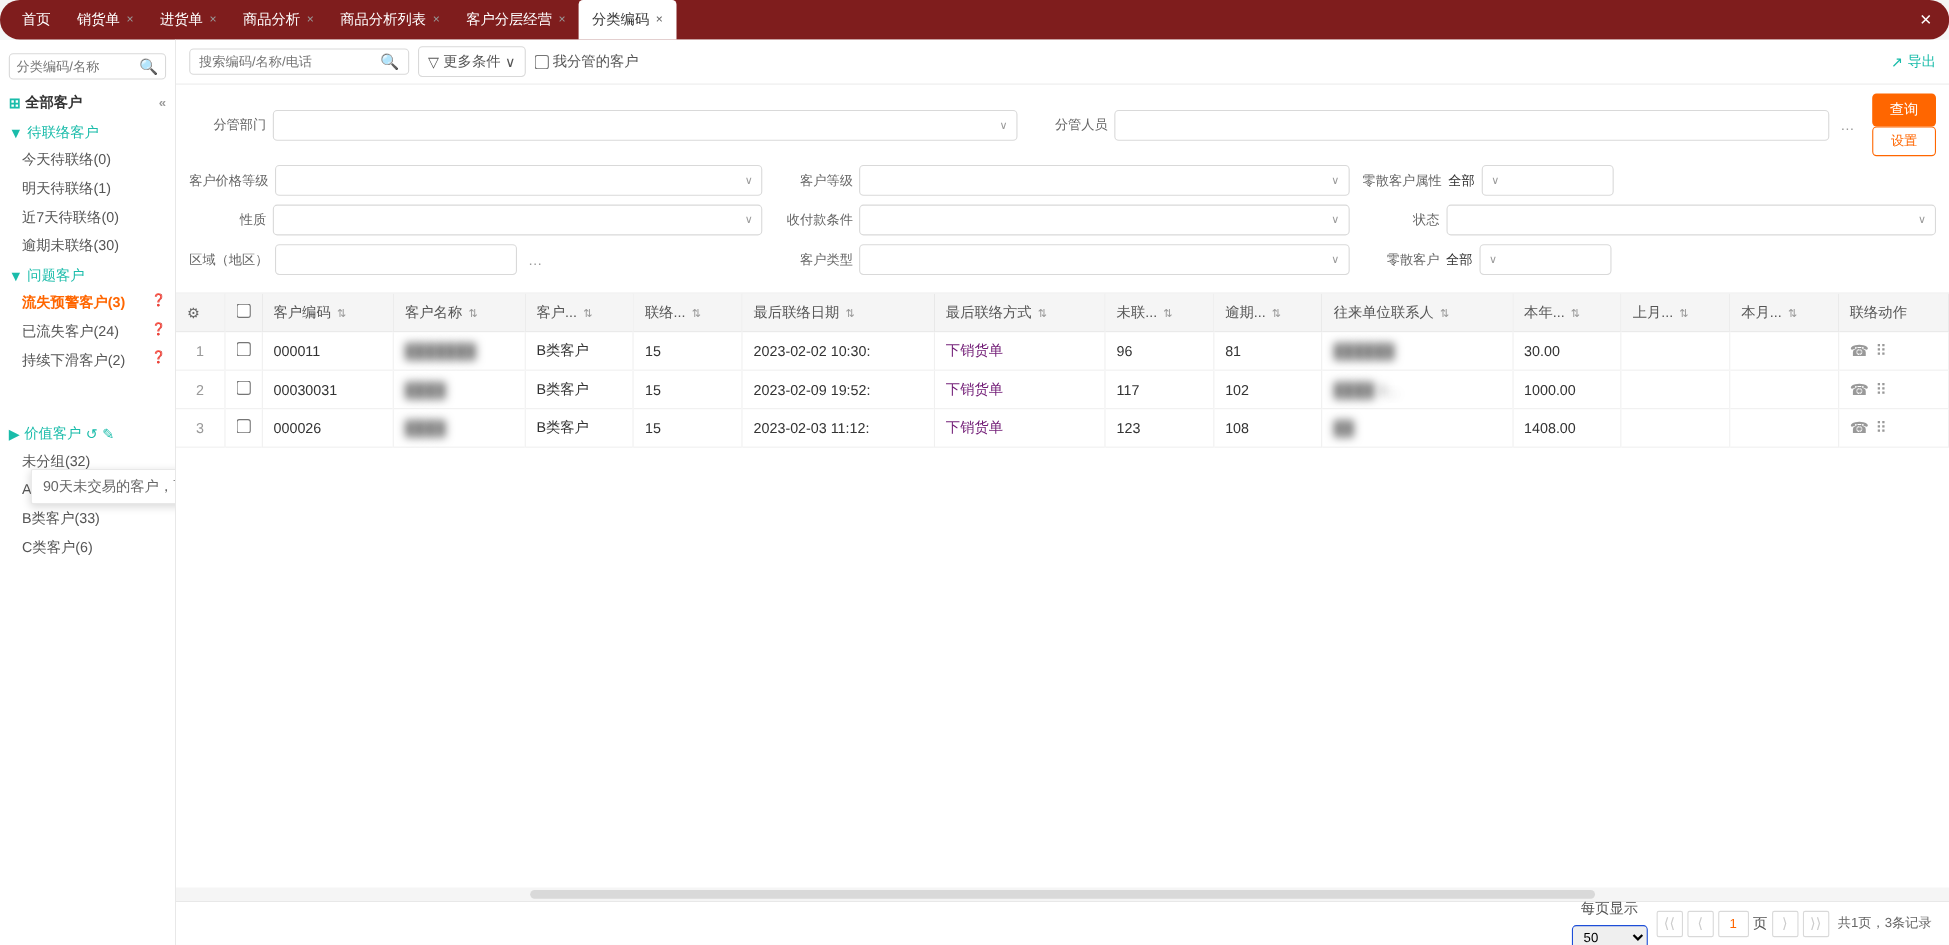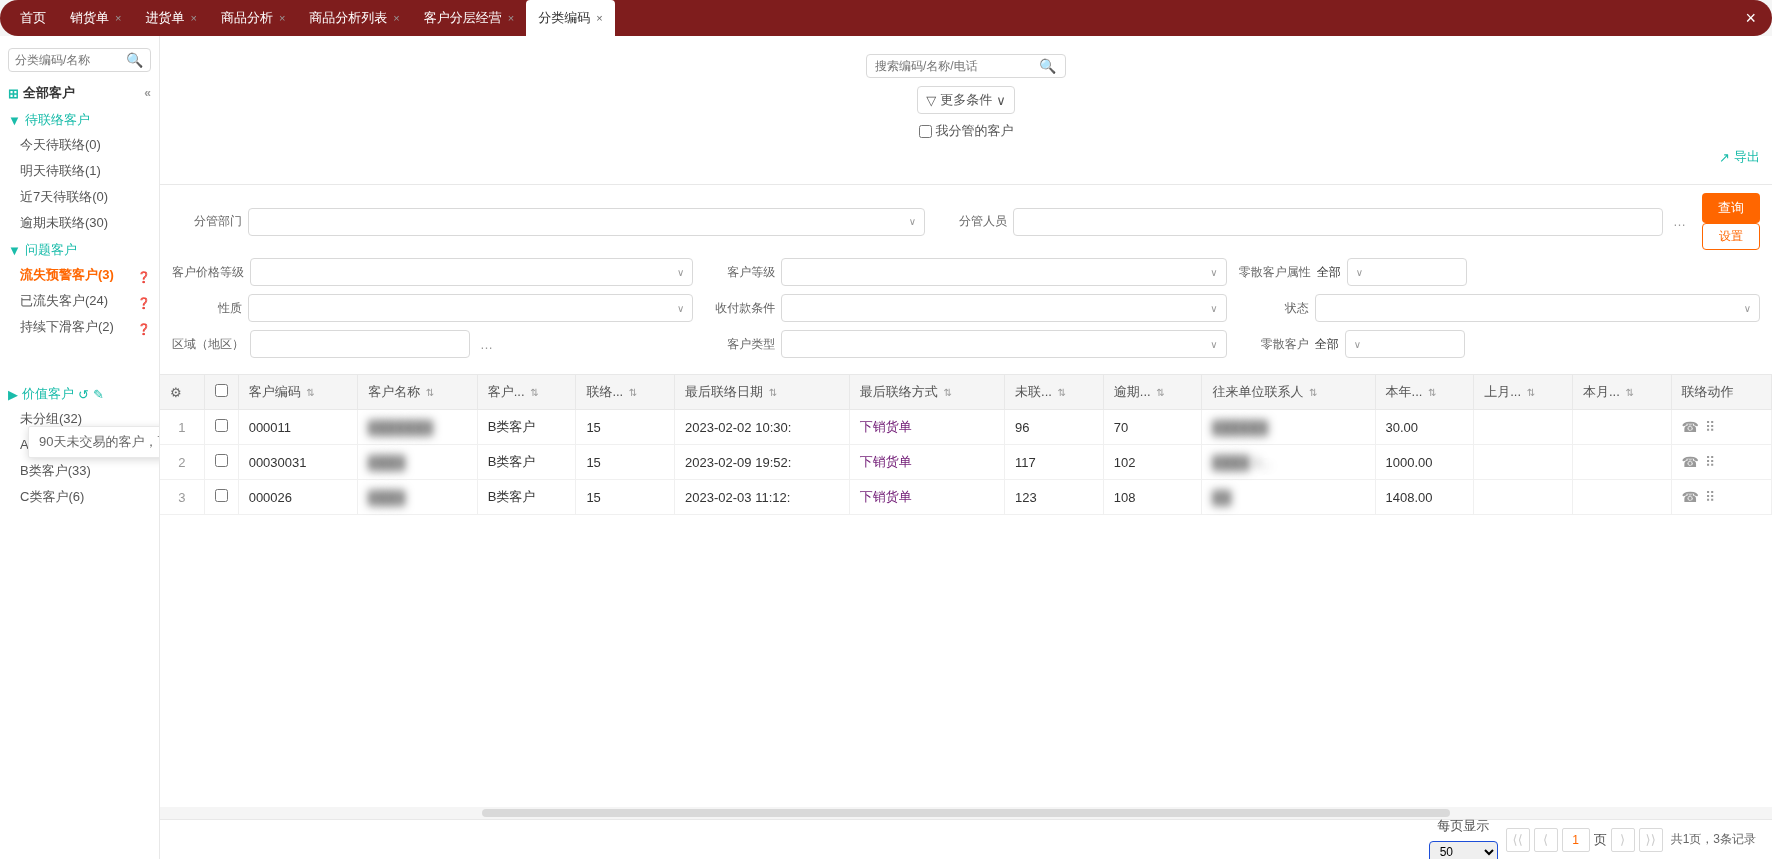--- a/index.html
+++ b/index.html
@@ -51,41 +51,41 @@
     .sidebar-collapse-btn { margin-left: auto; color: #999; font-size: 12px; }
 
     .sidebar-section-title {
       display: flex; align-items: center; padding: 5px 8px 3px;
       color: #1abcaa; font-size: 12px; cursor: pointer;
     }
     .sidebar-section-title .arrow { margin-right: 4px; }
 
     .sidebar-item {
       padding: 4px 8px 4px 20px; color: #555; cursor: pointer; font-size: 12px;
-      display: flex; align-items: flex-end; justify-content: space-between;
+      display: flex; align-items: flex-start; justify-content: space-between;
     }
     .sidebar-item.active { color: #ff6600; font-weight: bold; }
     .sidebar-item .help-icon { color: #ccc; font-size: 11px; margin-left: 4px; }
 
     .tooltip-box {
       position: absolute; left: 28px; top: 390px; background: #fff;
       border: 1px solid #e8e8e8; padding: 6px 10px; font-size: 12px;
       color: #666; z-index: 100; box-shadow: 0 2px 8px rgba(0,0,0,0.15);
       white-space: nowrap; border-radius: 2px;
     }
 
     
     .content-area {
       flex: 1; display: flex; flex-direction: column; overflow: hidden;
     }
 
     
     .filter-bar {
       background: #fff; border-bottom: 1px solid #e8e8e8;
-      padding: 18px 12px; display: flex; align-items: center; gap: 8px; flex-direction: column;
+      padding: 6px 12px; display: flex; align-items: center; gap: 8px;
     }
     .search-input-wrap {
       display: flex; align-items: center; border: 1px solid #d9d9d9;
       border-radius: 4px; padding: 3px 8px; width: 200px; background: #fff;
     }
     .search-input-wrap input { border: none; outline: none; font-size: 12px; width: 100%; }
     .search-btn { color: #1abcaa; cursor: pointer; font-size: 14px; }
     .more-btn {
       display: flex; align-items: center; gap: 4px; color: #555;
       cursor: pointer; padding: 4px 8px; border: 1px solid #d9d9d9;
@@ -498,21 +498,21 @@
             <td>
               <span class="blurred">███████</span>
             </td>
             <td>B类客户</td>
             <td>15</td>
             <td>2023-02-02 10:30:</td>
             <td>
               <a class="link-text">下销货单</a>
             </td>
             <td>96</td>
-            <td>70</td>
+            <td>81</td>
             <td>
               <span class="blurred">██████</span>
             </td>
             <td>30.00</td>
             <td></td>
             <td></td>
             <td>
               <div class="action-icons">
                 <span class="action-icon" title="联络">☎</span>
                 <span class="action-icon" title="更多">⠿</span>

